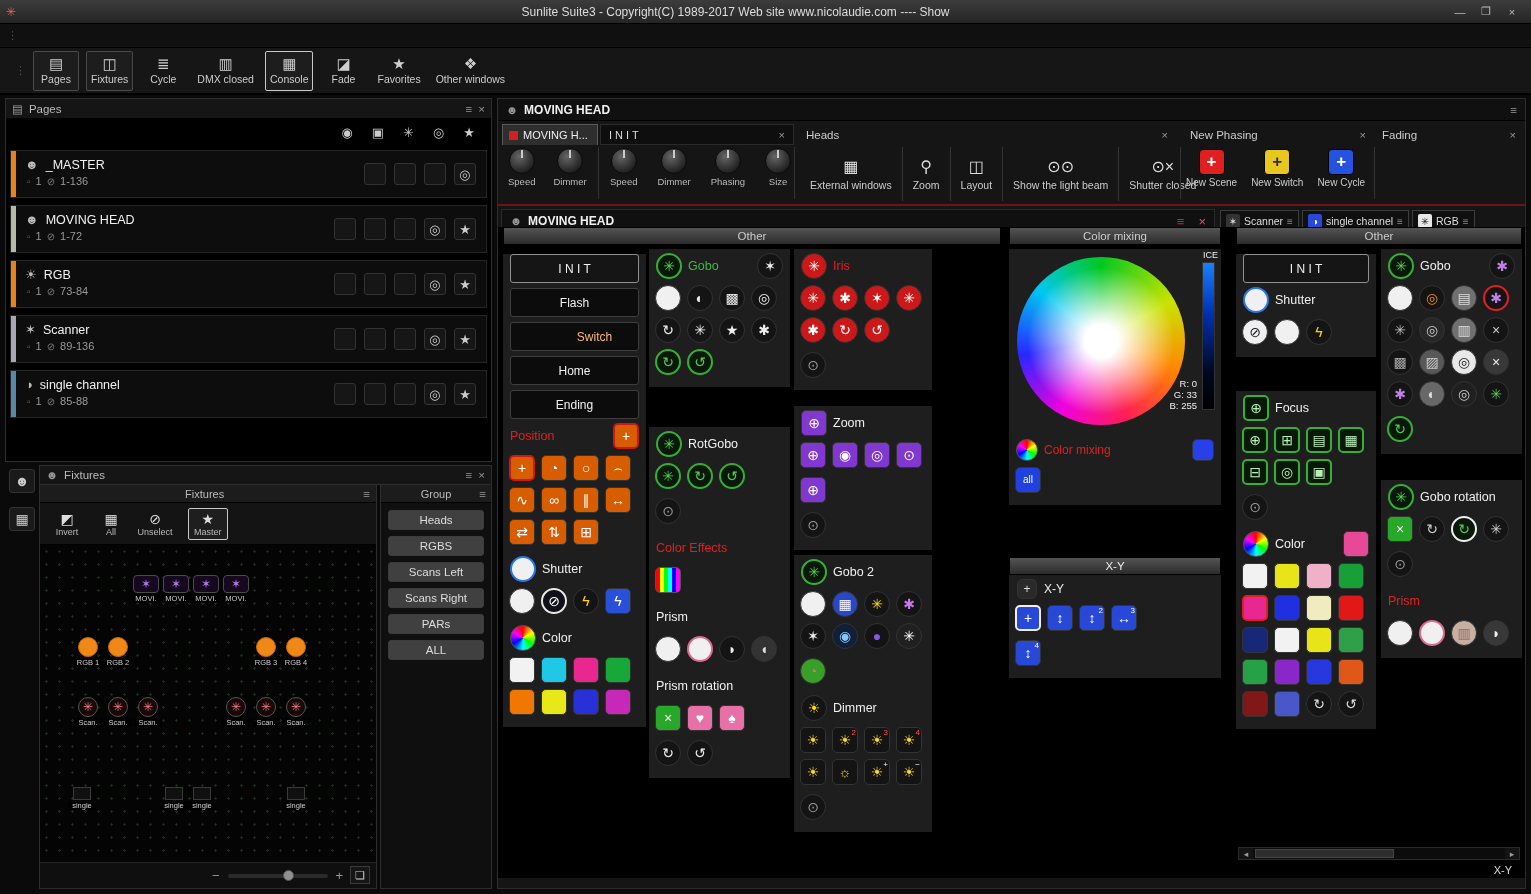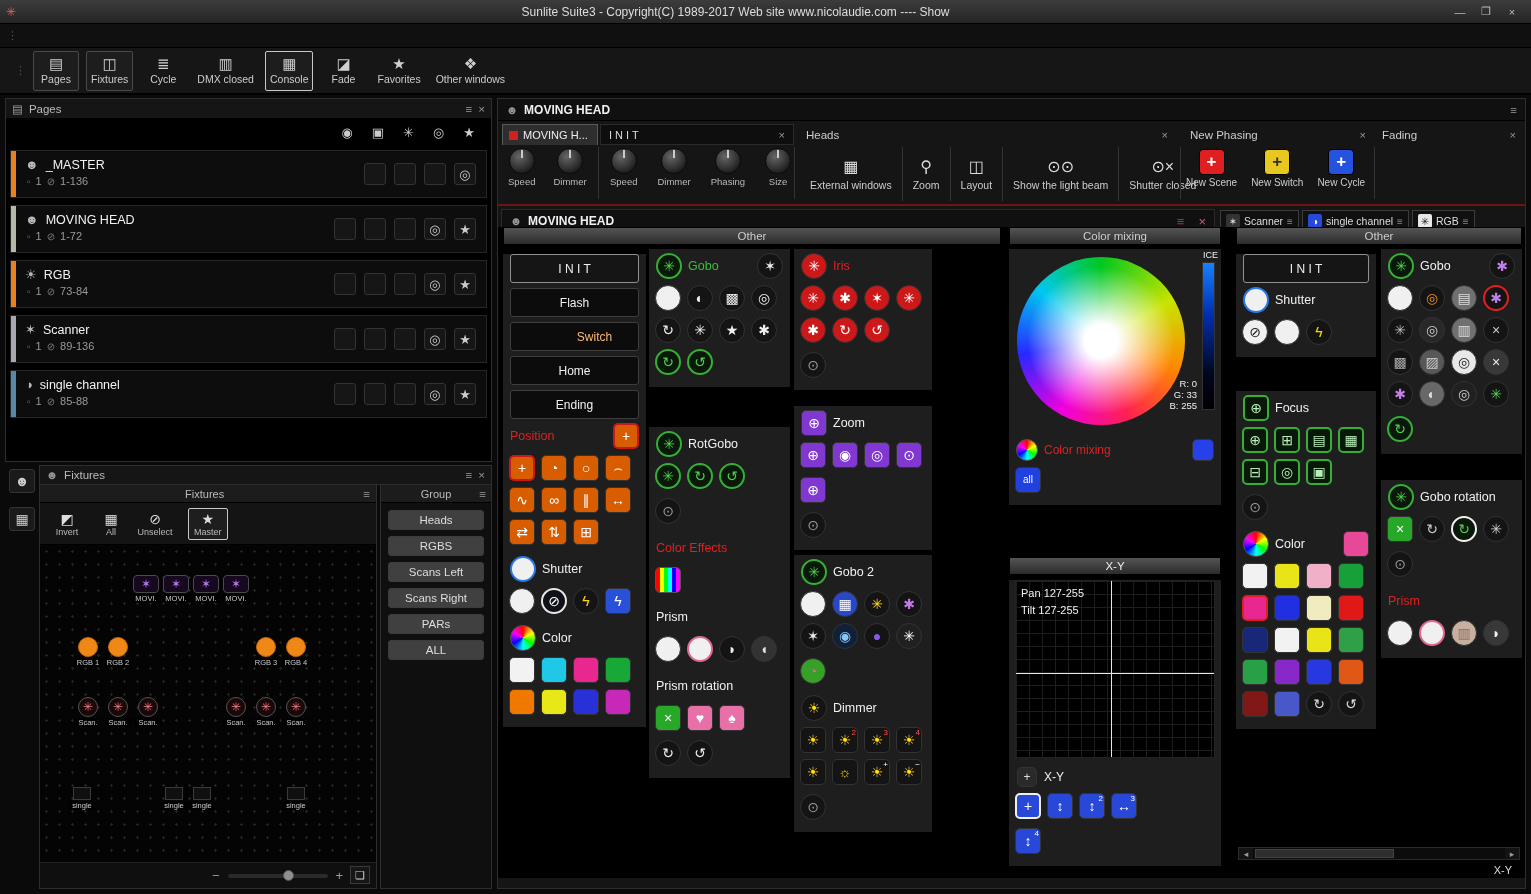--- a/index.html
+++ b/index.html
@@ -863,28 +863,20 @@
                 <span class="ic" style="background: rgb(40, 64, 232);"></span>
               </span>
           </div>
           <div class="irow">
               <span class="ic" style="background: rgb(32, 64, 224); color: rgb(255, 255, 255); font-size: 10px;">all</span>
             </div>
         </div>
         <div class="gap" style="height:52px"></div>
         <div class="subhdr">X-Y</div>
         <div class="panel">
-          <div class="xyarea">
-            <div class="xylbl">
-              <div>Pan 127-255</div>
-              <div>Tilt 127-255</div>
-            </div>
-            <div class="xycv"></div>
-            <div class="xych"></div>
-          </div>
           <div class="xylabelrow">
             <span class="hdr-ics">
                 <span class="ic" style="background: rgb(42, 42, 42); color: rgb(221, 221, 221);">+</span>
               </span>
             <span>X-Y</span>
           </div>
           <div class="irow">
               <span class="ic" style="background: rgb(40, 72, 216); color: rgb(255, 255, 255); border-color: rgb(240, 240, 240); border-width: 2px;">+</span>
               <span class="ic" style="background: rgb(40, 72, 216); color: rgb(255, 255, 255);">↕</span>
               <span class="ic" style="background: rgb(40, 72, 216); color: rgb(255, 255, 255);">↕<sup style="color: rgb(255, 255, 255);">2</sup></span>

